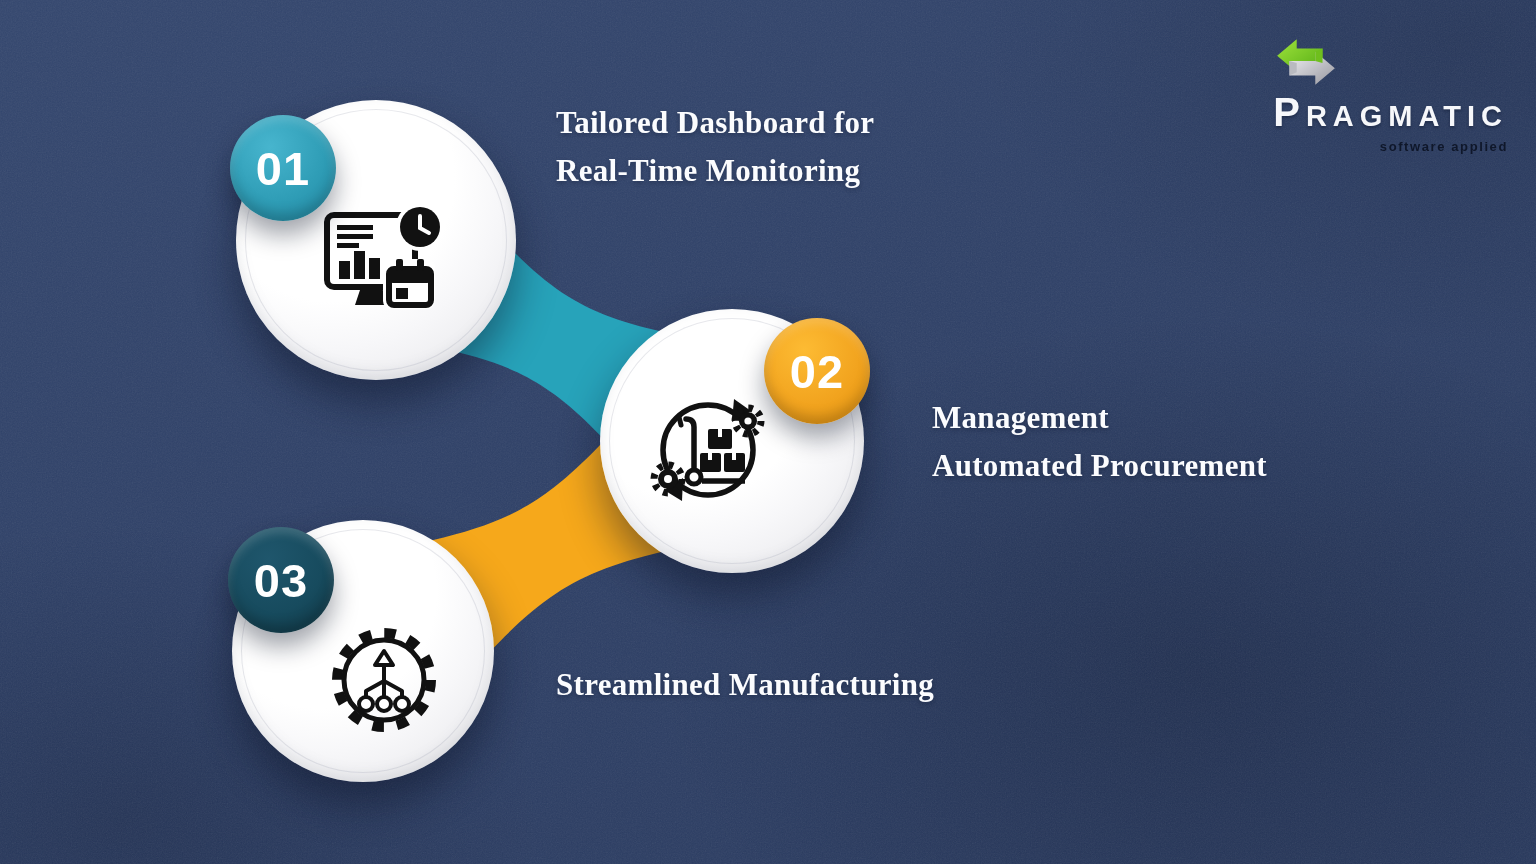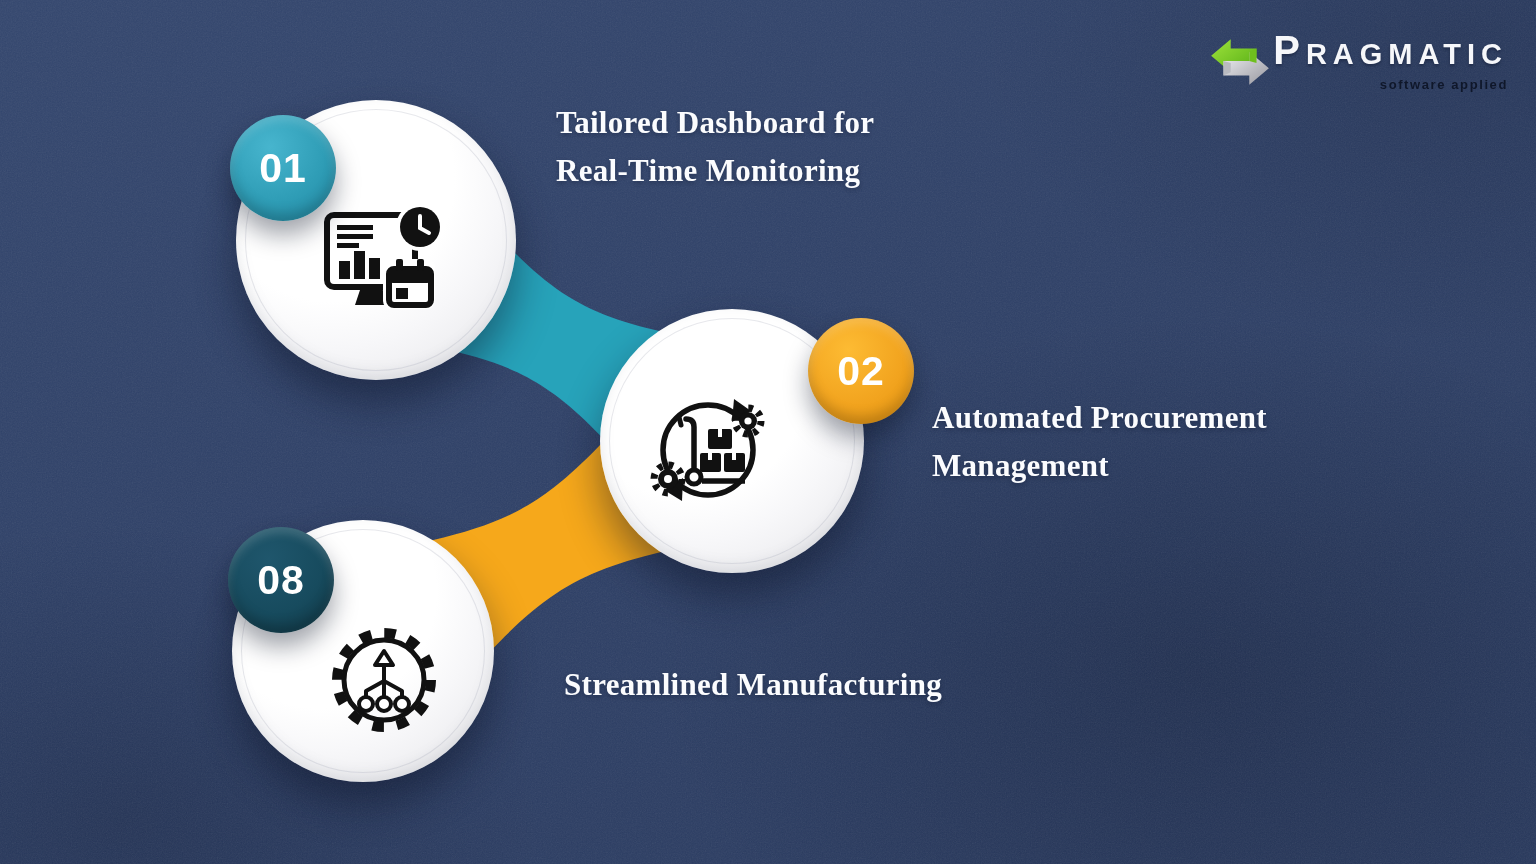--- a/index.html
+++ b/index.html
@@ -28,40 +28,40 @@
   }
   .circle-1{left:236px;top:100px;width:280px;height:280px;}
   .circle-2{left:600px;top:309px;width:264px;height:264px;}
   .circle-3{left:232px;top:520px;width:262px;height:262px;}
 
   .icon-wrap{position:absolute;z-index:3;display:flex;align-items:center;justify-content:center;}
 
   .badge{
     position:absolute;width:106px;height:106px;border-radius:50%;z-index:4;
     display:flex;align-items:center;justify-content:center;
-    color:#fff;font-size:41px;font-weight:800;letter-spacing:1px;
+    color:#fff;font-size:47px;font-weight:800;letter-spacing:1px;
     box-shadow:0 14px 24px rgba(8,15,35,.38), inset 0 -8px 12px rgba(0,0,0,.18), inset 0 6px 10px rgba(255,255,255,.18);
   }
   .badge-1{left:230px;top:115px;background:radial-gradient(circle at 38% 30%, #47b5ce, #2f9db6 55%, #2187a2);}
-  .badge-2{left:808px;top:318px;background:radial-gradient(circle at 38% 30%, #fdbb33, #f2a41f 55%, #e3920e);align-items:center;}
+  .badge-2{left:764px;top:318px;background:radial-gradient(circle at 38% 30%, #fdbb33, #f2a41f 55%, #e3920e);align-items:center;}
   .badge-3{left:228px;top:527px;background:radial-gradient(circle at 38% 30%, #1f566c, #174b5e 55%, #103542);}
 
   .caption{
     position:absolute;z-index:3;color:#fbfcfe;font-weight:700;
     font-size:31px;line-height:48px;letter-spacing:.3px;
     text-shadow:0 2px 4px rgba(10,18,40,.35);
   }
   .cap-1{left:556px;top:99px;}
   .cap-2{left:932px;top:394px;}
-  .cap-3{left:556px;top:661px;margin-left:8px;}
+  .cap-3{left:556px;top:661px;}
   .caption span{display:block;font-family:Liberation Serif, serif;}
 
   .logo{
     position:absolute;top:30px;right:28px;z-index:5;
-    display:flex;align-items:flex-start;
+    display:flex;align-items:flex-start;flex-direction:column;
   }
   .logo .mark{width:66px;height:60px;margin-top:2px;}
   .logo .text{display:flex;flex-direction:column;align-items:flex-end;}
   .brand{color:#f6f7fa;font-weight:700;letter-spacing:6px;line-height:40px;white-space:nowrap;
          text-shadow:0 2px 3px rgba(10,18,40,.4);}
   .brand .cap{font-size:40px;}
   .brand .rest{font-size:29px;}
   .tagline{color:#0f172a;font-size:13px;font-weight:700;letter-spacing:1.6px;margin-top:-2px;}
 </style>
 </head>
@@ -139,42 +139,42 @@
       <rect x="52" y="62" width="21" height="19" rx="2" fill="#111"></rect>
       <rect x="60" y="62" width="4" height="7" fill="#fff"></rect>
       <rect x="76" y="62" width="21" height="19" rx="2" fill="#111"></rect>
       <rect x="84" y="62" width="4" height="7" fill="#fff"></rect>
     </svg>
   </div>
   <div class="badge badge-2">
     <span>02</span>
   </div>
   <div class="caption cap-2">
+    <span>Management</span>
     <span>Automated Procurement</span>
-    <span>Management</span>
   </div>
 
   <div class="big-circle circle-3"></div>
   <div class="icon-wrap" style="left:328px;top:624px;width:112px;height:112px;">
     <svg width="110" height="110" viewBox="0 0 110 110">
       <circle cx="55" cy="55" r="47" fill="none" stroke="#111" stroke-width="10" stroke-dasharray="11.5 13.1"></circle>
       <circle cx="55" cy="55" r="40" fill="none" stroke="#111" stroke-width="5"></circle>
 
       <polygon points="55,26 64,40 46,40" fill="none" stroke="#111" stroke-width="4" stroke-linejoin="round"></polygon>
       <line x1="55" y1="40" x2="55" y2="56" stroke="#111" stroke-width="4"></line>
       <path d="M55,56 L37,66 L37,72" fill="none" stroke="#111" stroke-width="4" stroke-linejoin="round"></path>
       <line x1="55" y1="56" x2="55" y2="72" stroke="#111" stroke-width="4"></line>
       <path d="M55,56 L73,66 L73,72" fill="none" stroke="#111" stroke-width="4" stroke-linejoin="round"></path>
       <circle cx="37" cy="79" r="7" fill="#fff" stroke="#111" stroke-width="4"></circle>
       <circle cx="55" cy="79" r="7" fill="#fff" stroke="#111" stroke-width="4"></circle>
       <circle cx="73" cy="79" r="7" fill="#fff" stroke="#111" stroke-width="4"></circle>
     </svg>
   </div>
   <div class="badge badge-3">
-    <span>08</span>
+    <span>03</span>
   </div>
   <div class="caption cap-3">
     <span>Streamlined Manufacturing</span>
   </div>
 
   <div class="logo">
     <svg class="mark" viewBox="0 0 64 58">
       <defs>
         <linearGradient id="lgGreen" x1="0" y1="0" x2="1" y2="1">
           <stop offset="0" stop-color="#9fe33c"></stop>

